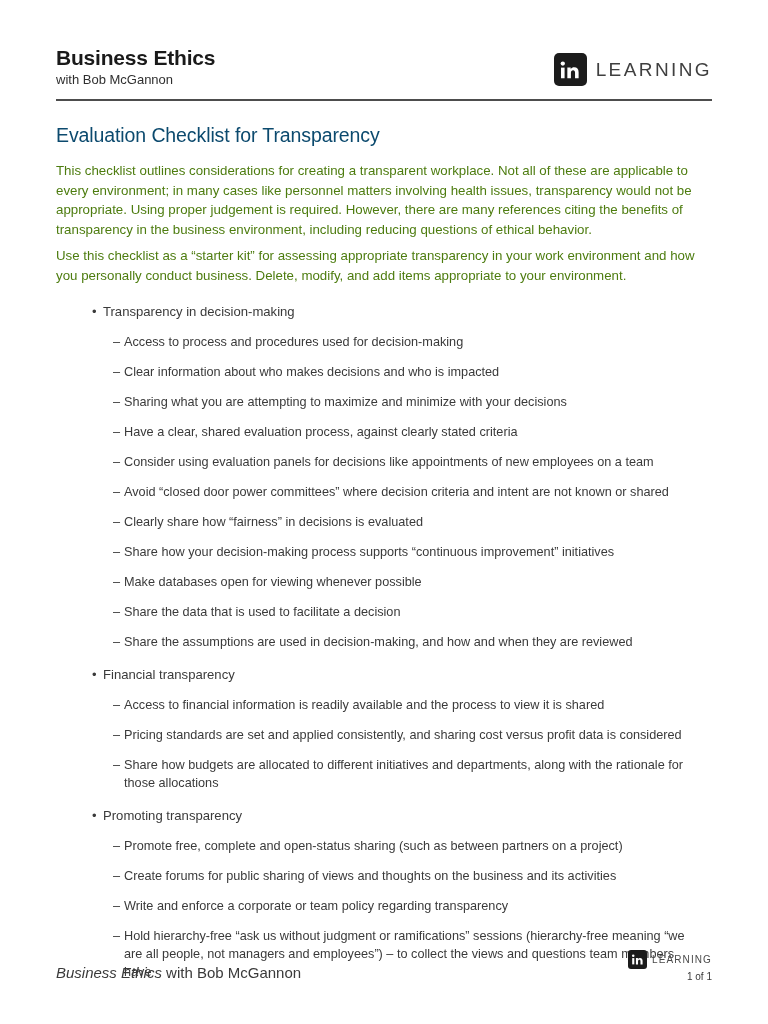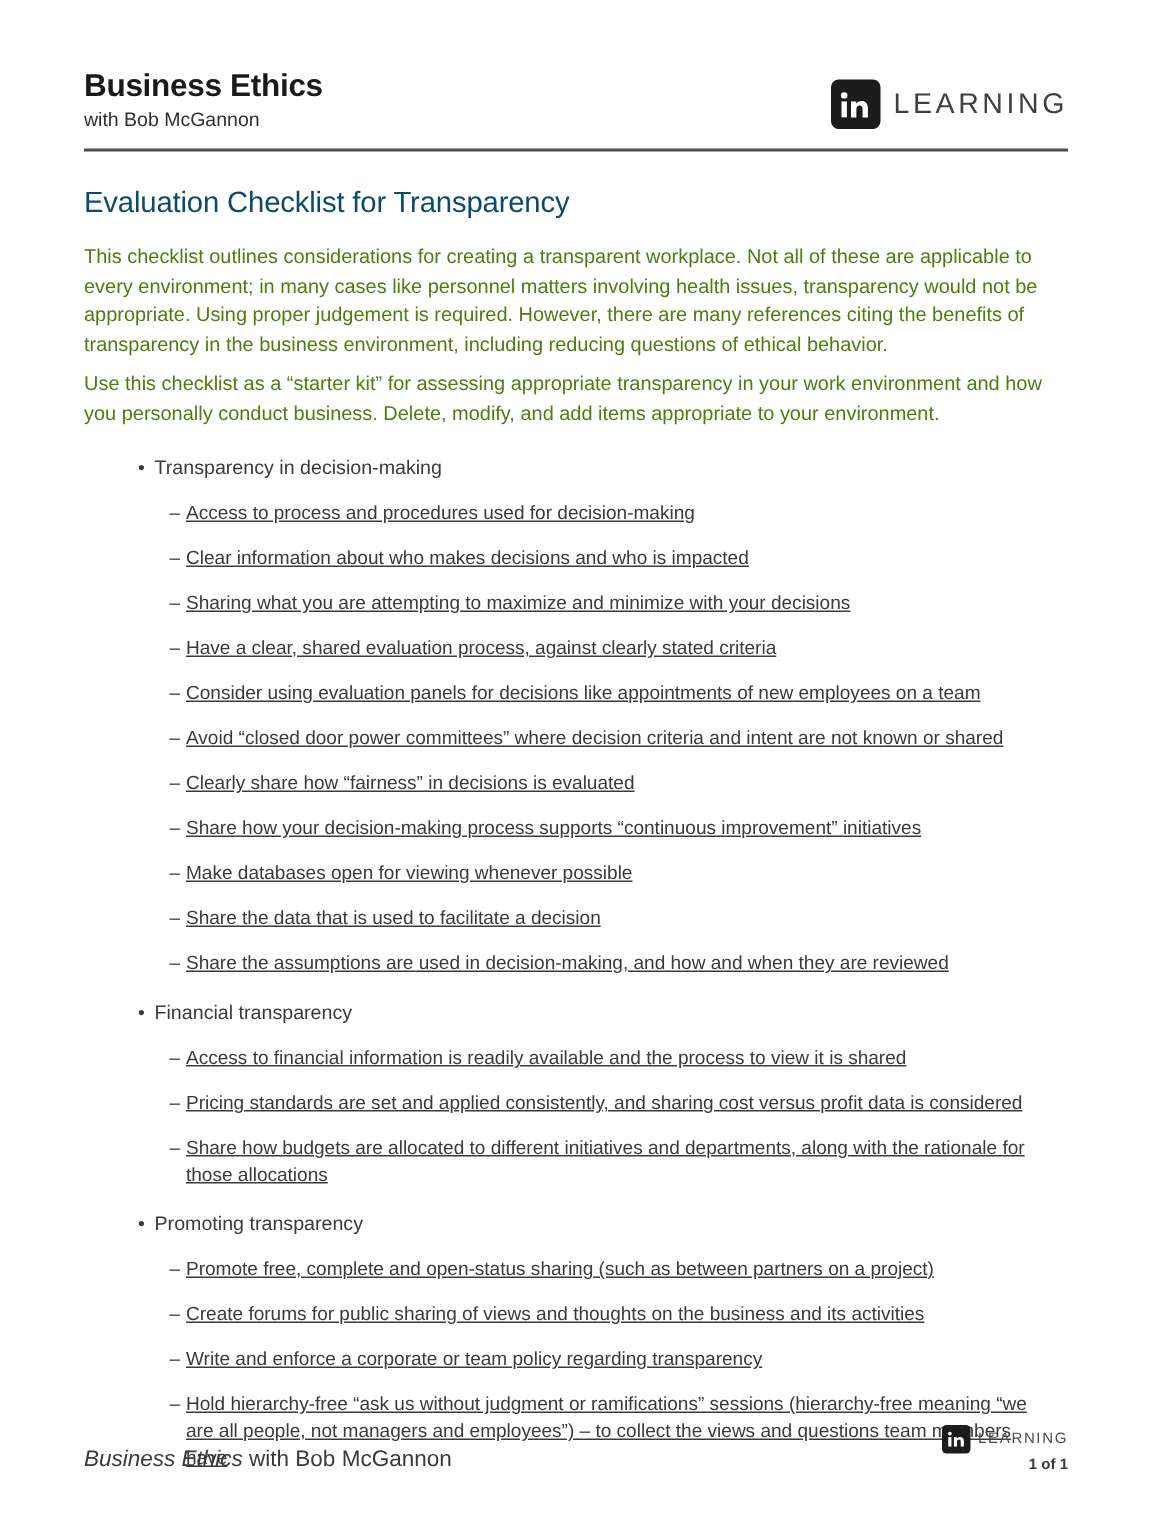--- a/index.html
+++ b/index.html
@@ -117,21 +117,21 @@
     color: #3a3a3a;
     padding-left: 57px;
     padding-right: 10px;
     margin-top: 12px;
   }
   .sub-item .marker {
     width: 11px;
     flex: 0 0 11px;
     line-height: 18px;
   }
-  .sub-item .txt { flex: 1 1 auto; text-decoration: underline; }
+  .sub-item .txt { flex: 1 1 auto; }
   .group-head .txt { flex: 1 1 auto; }
 
   
   .footer {
     position: absolute;
     left: 56px;
     right: 56px;
     bottom: 22px;
     display: flex;
     align-items: flex-end;
@@ -163,21 +163,20 @@
   }
   .footer-brand-word {
     font-size: 10px;
     letter-spacing: 1.1px;
     color: #4a4a4a;
   }
   .page-num {
     font-size: 10px;
     color: #3a3a3a;
     margin-top: 2px;
-    font-weight: bold;
   }
 </style>
 </head>
 <body>
 
 <div class="page">
 
   <div class="header">
     <div class="course-block">
       <div class="course-title">Business Ethics</div>

